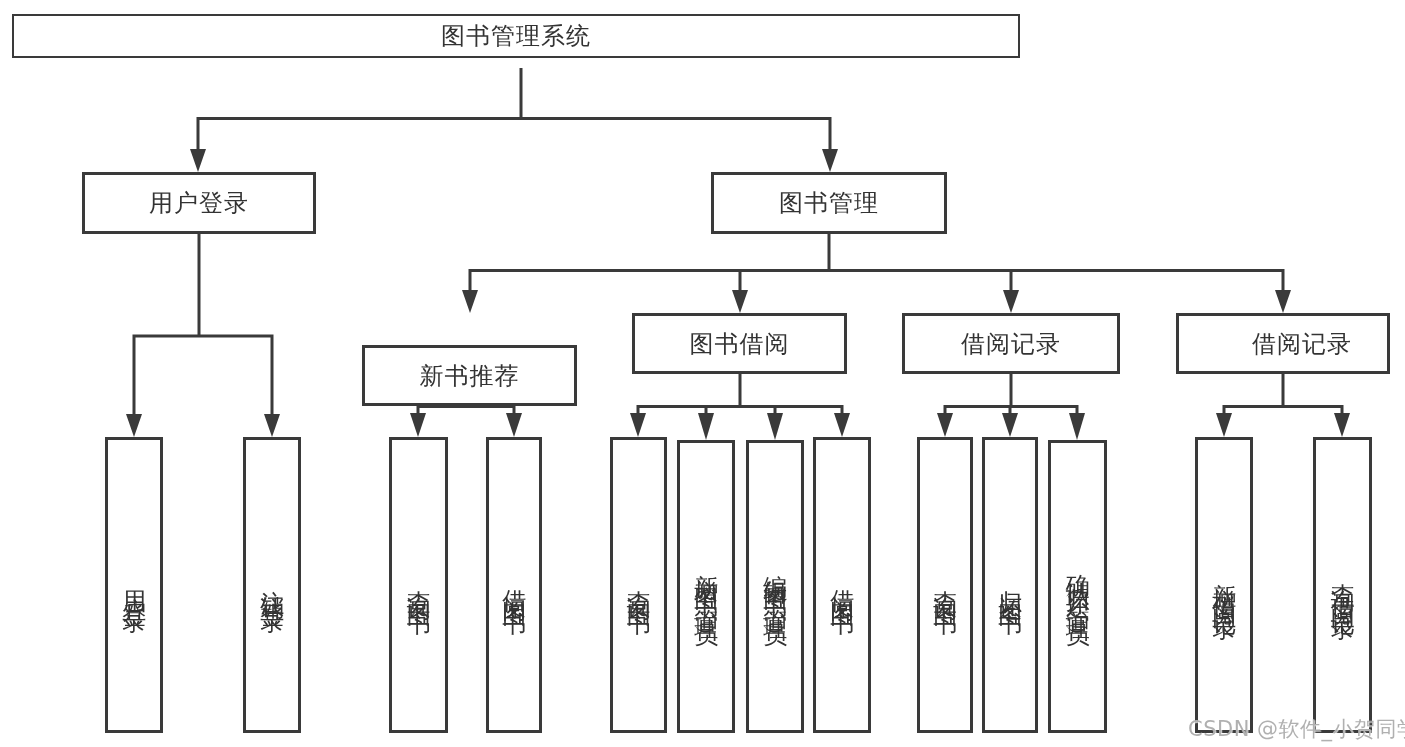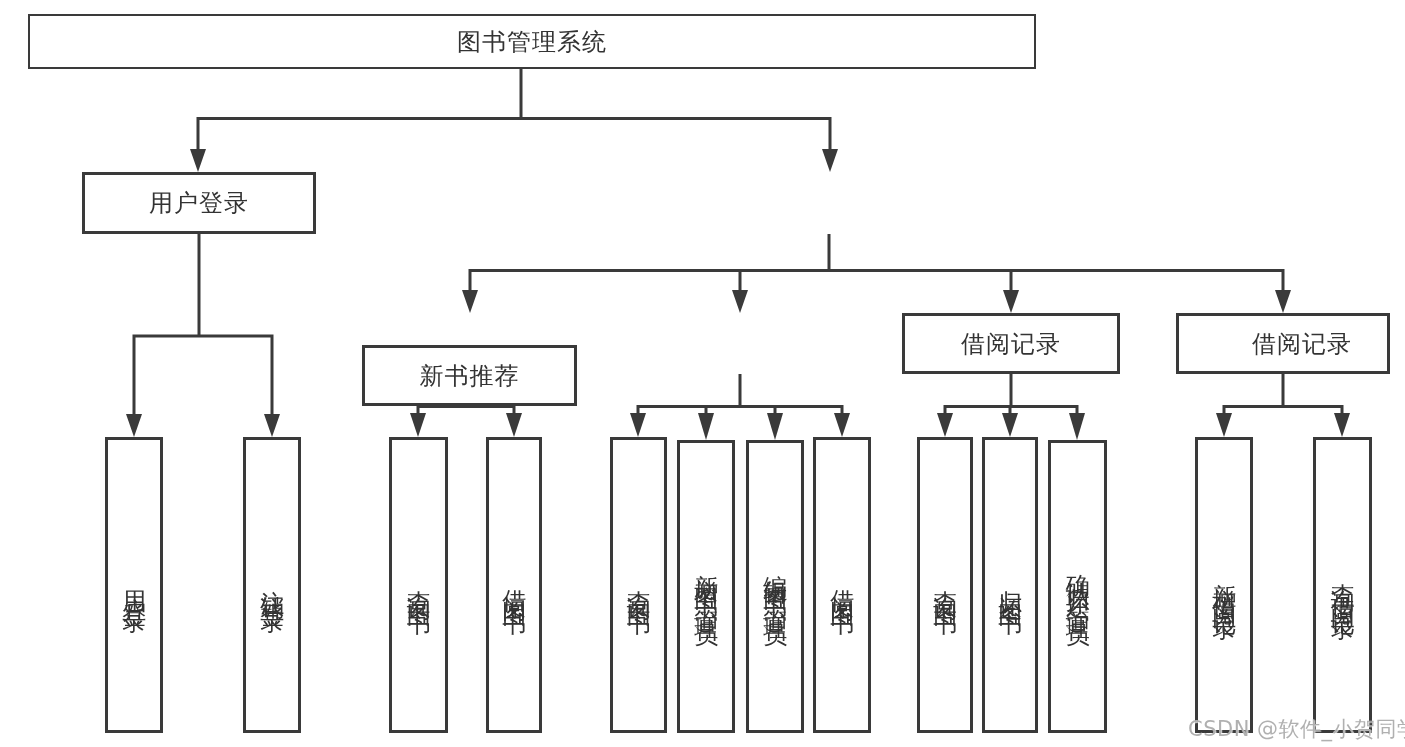--- a/index.html
+++ b/index.html
@@ -29,21 +29,21 @@
   }
   .hbox{font-size:24px;letter-spacing:1px;white-space:nowrap;}
   .vbox{
     writing-mode:vertical-rl;
     text-orientation:mixed;
     font-size:24px;
     letter-spacing:7px;
     line-height:1.1;
   }
   
-  .n-root{left:12px;top:14px;width:1008px;height:55px;border-width:2px;margin-left:16px;}
+  .n-root{left:12px;top:14px;width:1008px;height:44px;border-width:2px;}
   .n-l2a{left:82px;top:172px;width:234px;height:62px;}
   .n-l2b{left:711px;top:172px;width:236px;height:62px;}
   .n-l3a{left:362px;top:313px;width:215px;height:61px;margin-top:32px;}
   .n-l3b{left:632px;top:313px;width:215px;height:61px;}
   .n-l3c{left:902px;top:313px;width:218px;height:61px;}
   .n-l3d{left:1176px;top:313px;width:214px;height:61px;padding-left:38px;}
   .n-u1{left:105px;top:437px;width:58px;height:296px;}
   .n-u2{left:243px;top:437px;width:58px;height:296px;}
   .n-n1{left:389px;top:437px;width:59px;height:296px;}
   .n-n2{left:486px;top:437px;width:56px;height:296px;}
@@ -108,22 +108,24 @@
     <g>
       <path d="M1283 374 V406 M1224 415 V406.5 H1342 V415"></path>
       <polygon points="1216,413 1232,413 1224,437"></polygon>
       <polygon points="1334,413 1350,413 1342,437"></polygon>
     </g>
   </svg>
 
   <div class="box hbox n-root">图书管理系统</div>
 
   <div class="box hbox n-l2a">用户登录</div>
+  <div class="box hbox n-l2b">图书管理</div>
 
   <div class="box hbox n-l3a">新书推荐</div>
+  <div class="box hbox n-l3b">图书借阅</div>
   <div class="box hbox n-l3c">借阅记录</div>
   <div class="box hbox n-l3d">借阅记录</div>
 
   <div class="box vbox n-u1">用户登录</div>
   <div class="box vbox n-u2">注销登录</div>
 
   <div class="box vbox n-n1">查询图书</div>
   <div class="box vbox n-n2">借阅图书</div>
 
   <div class="box vbox n-b1">查询图书</div>

